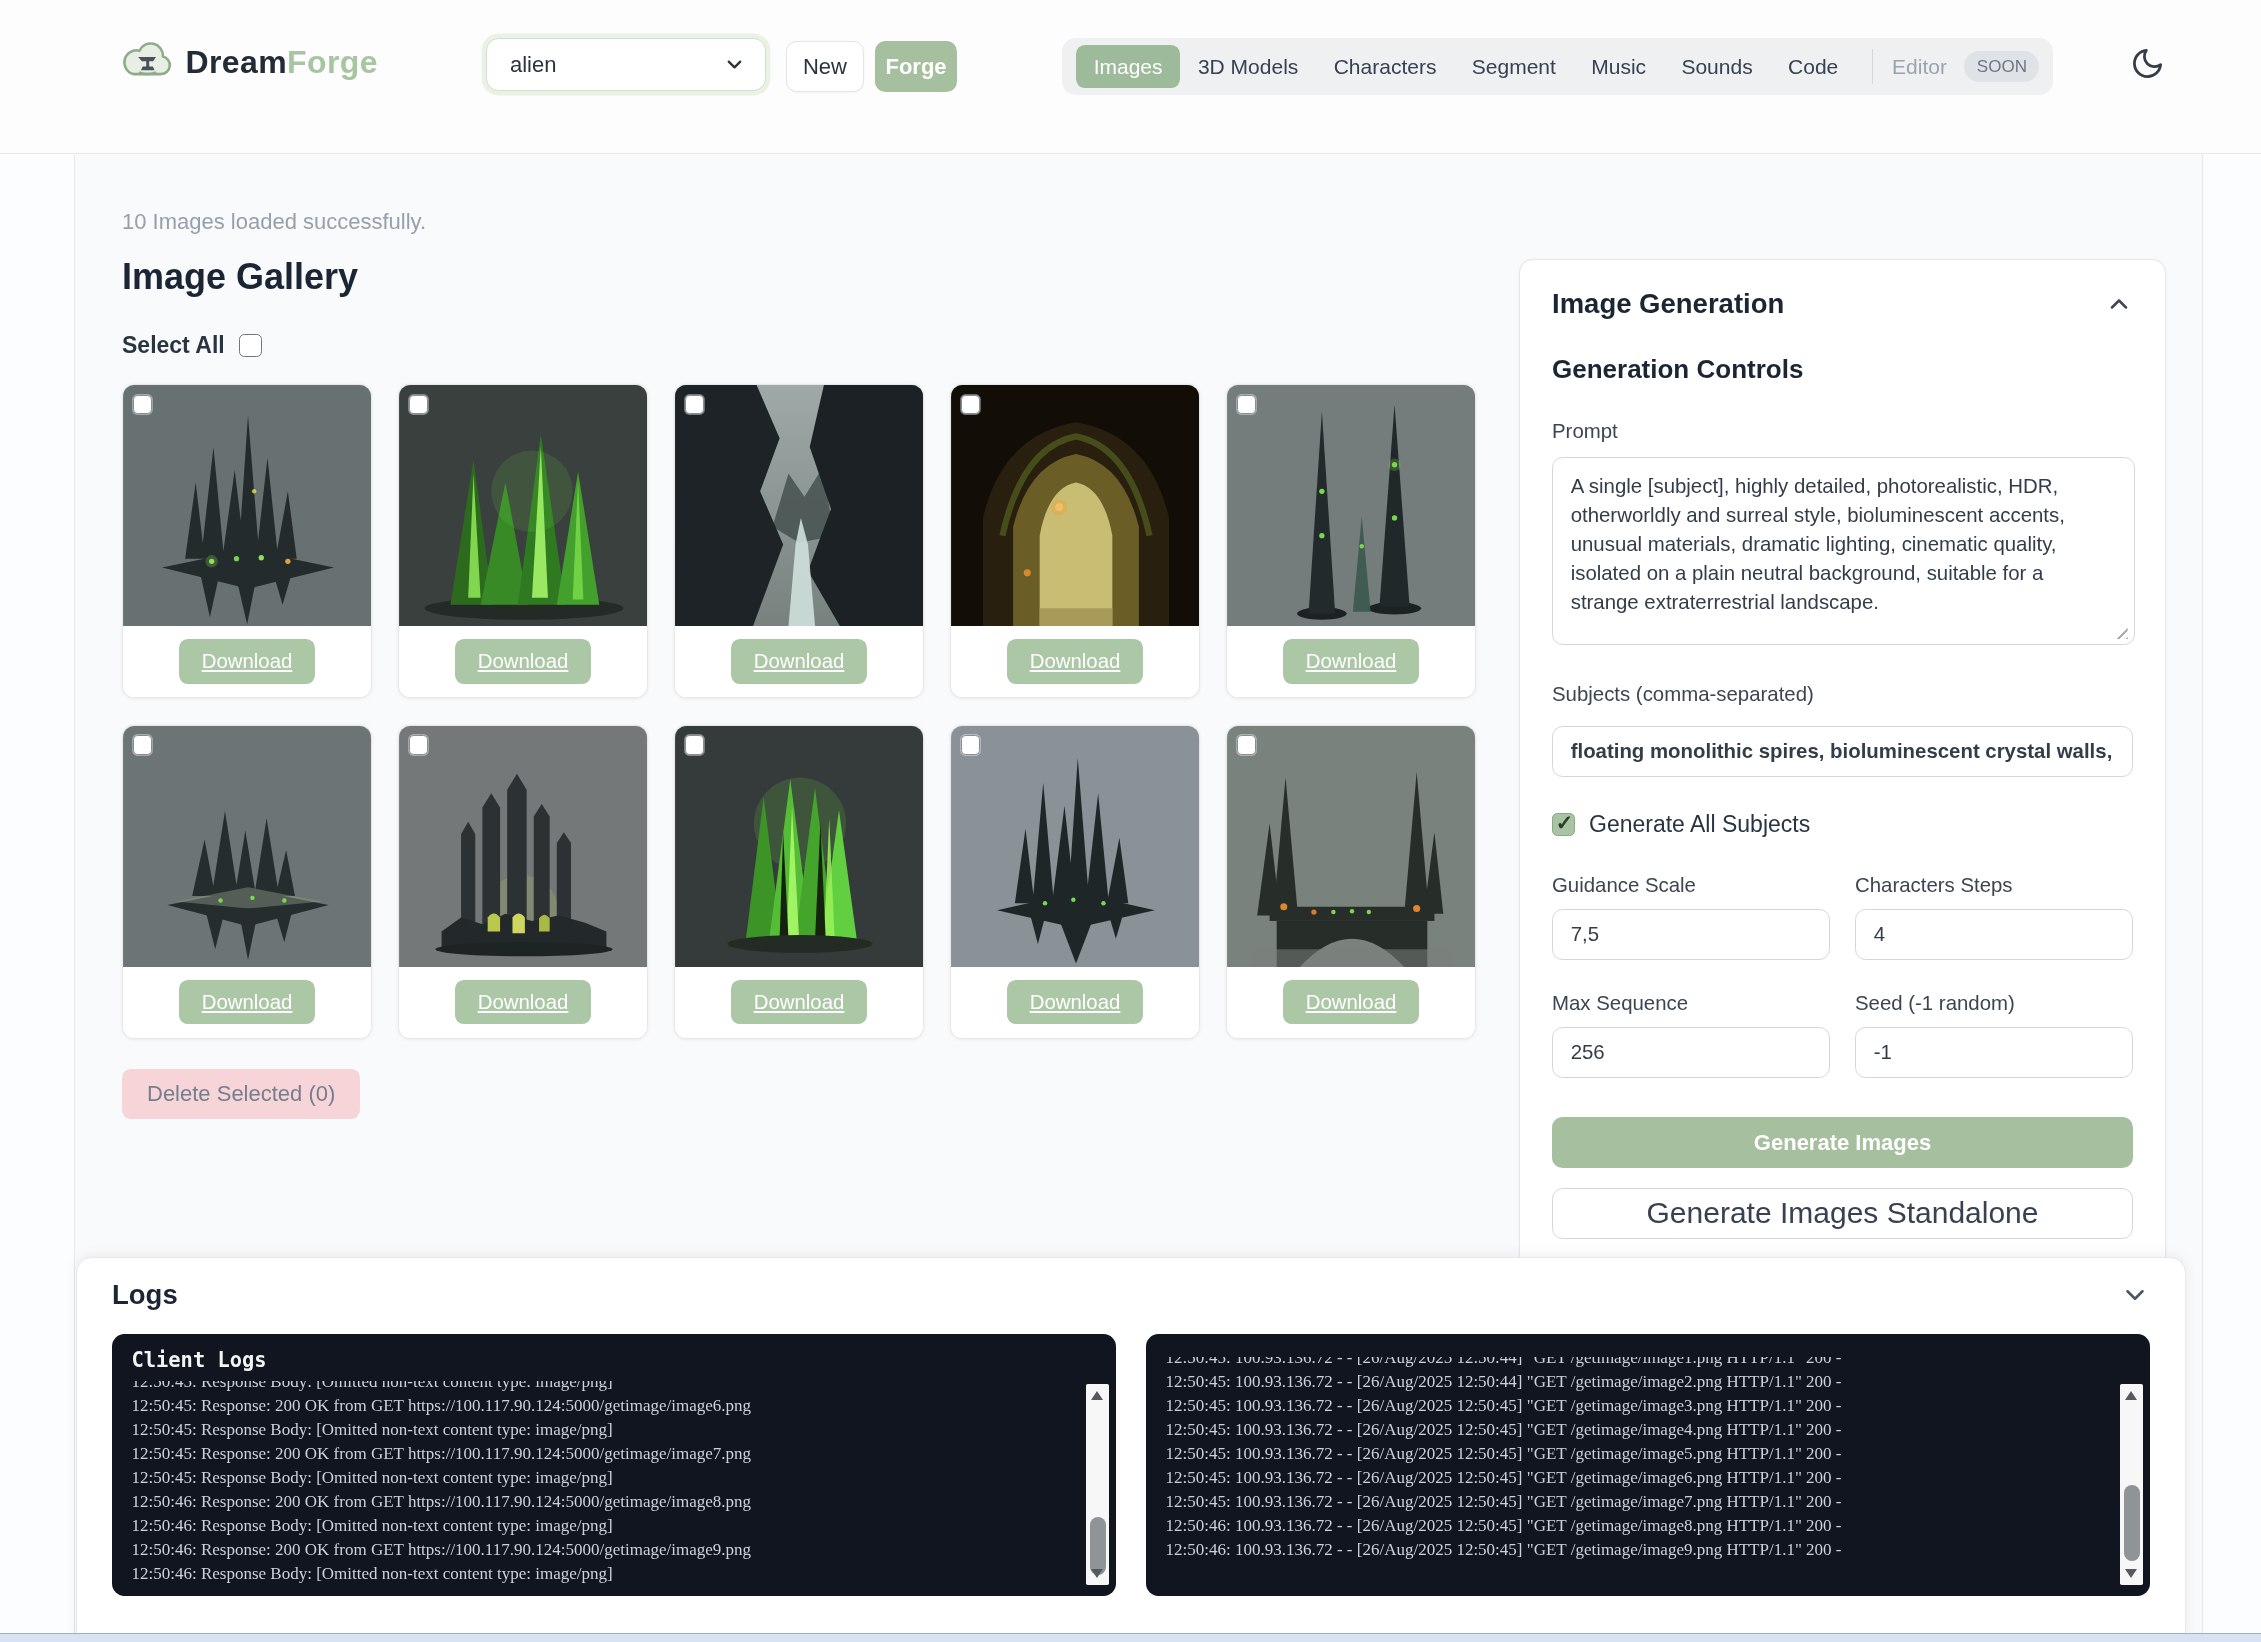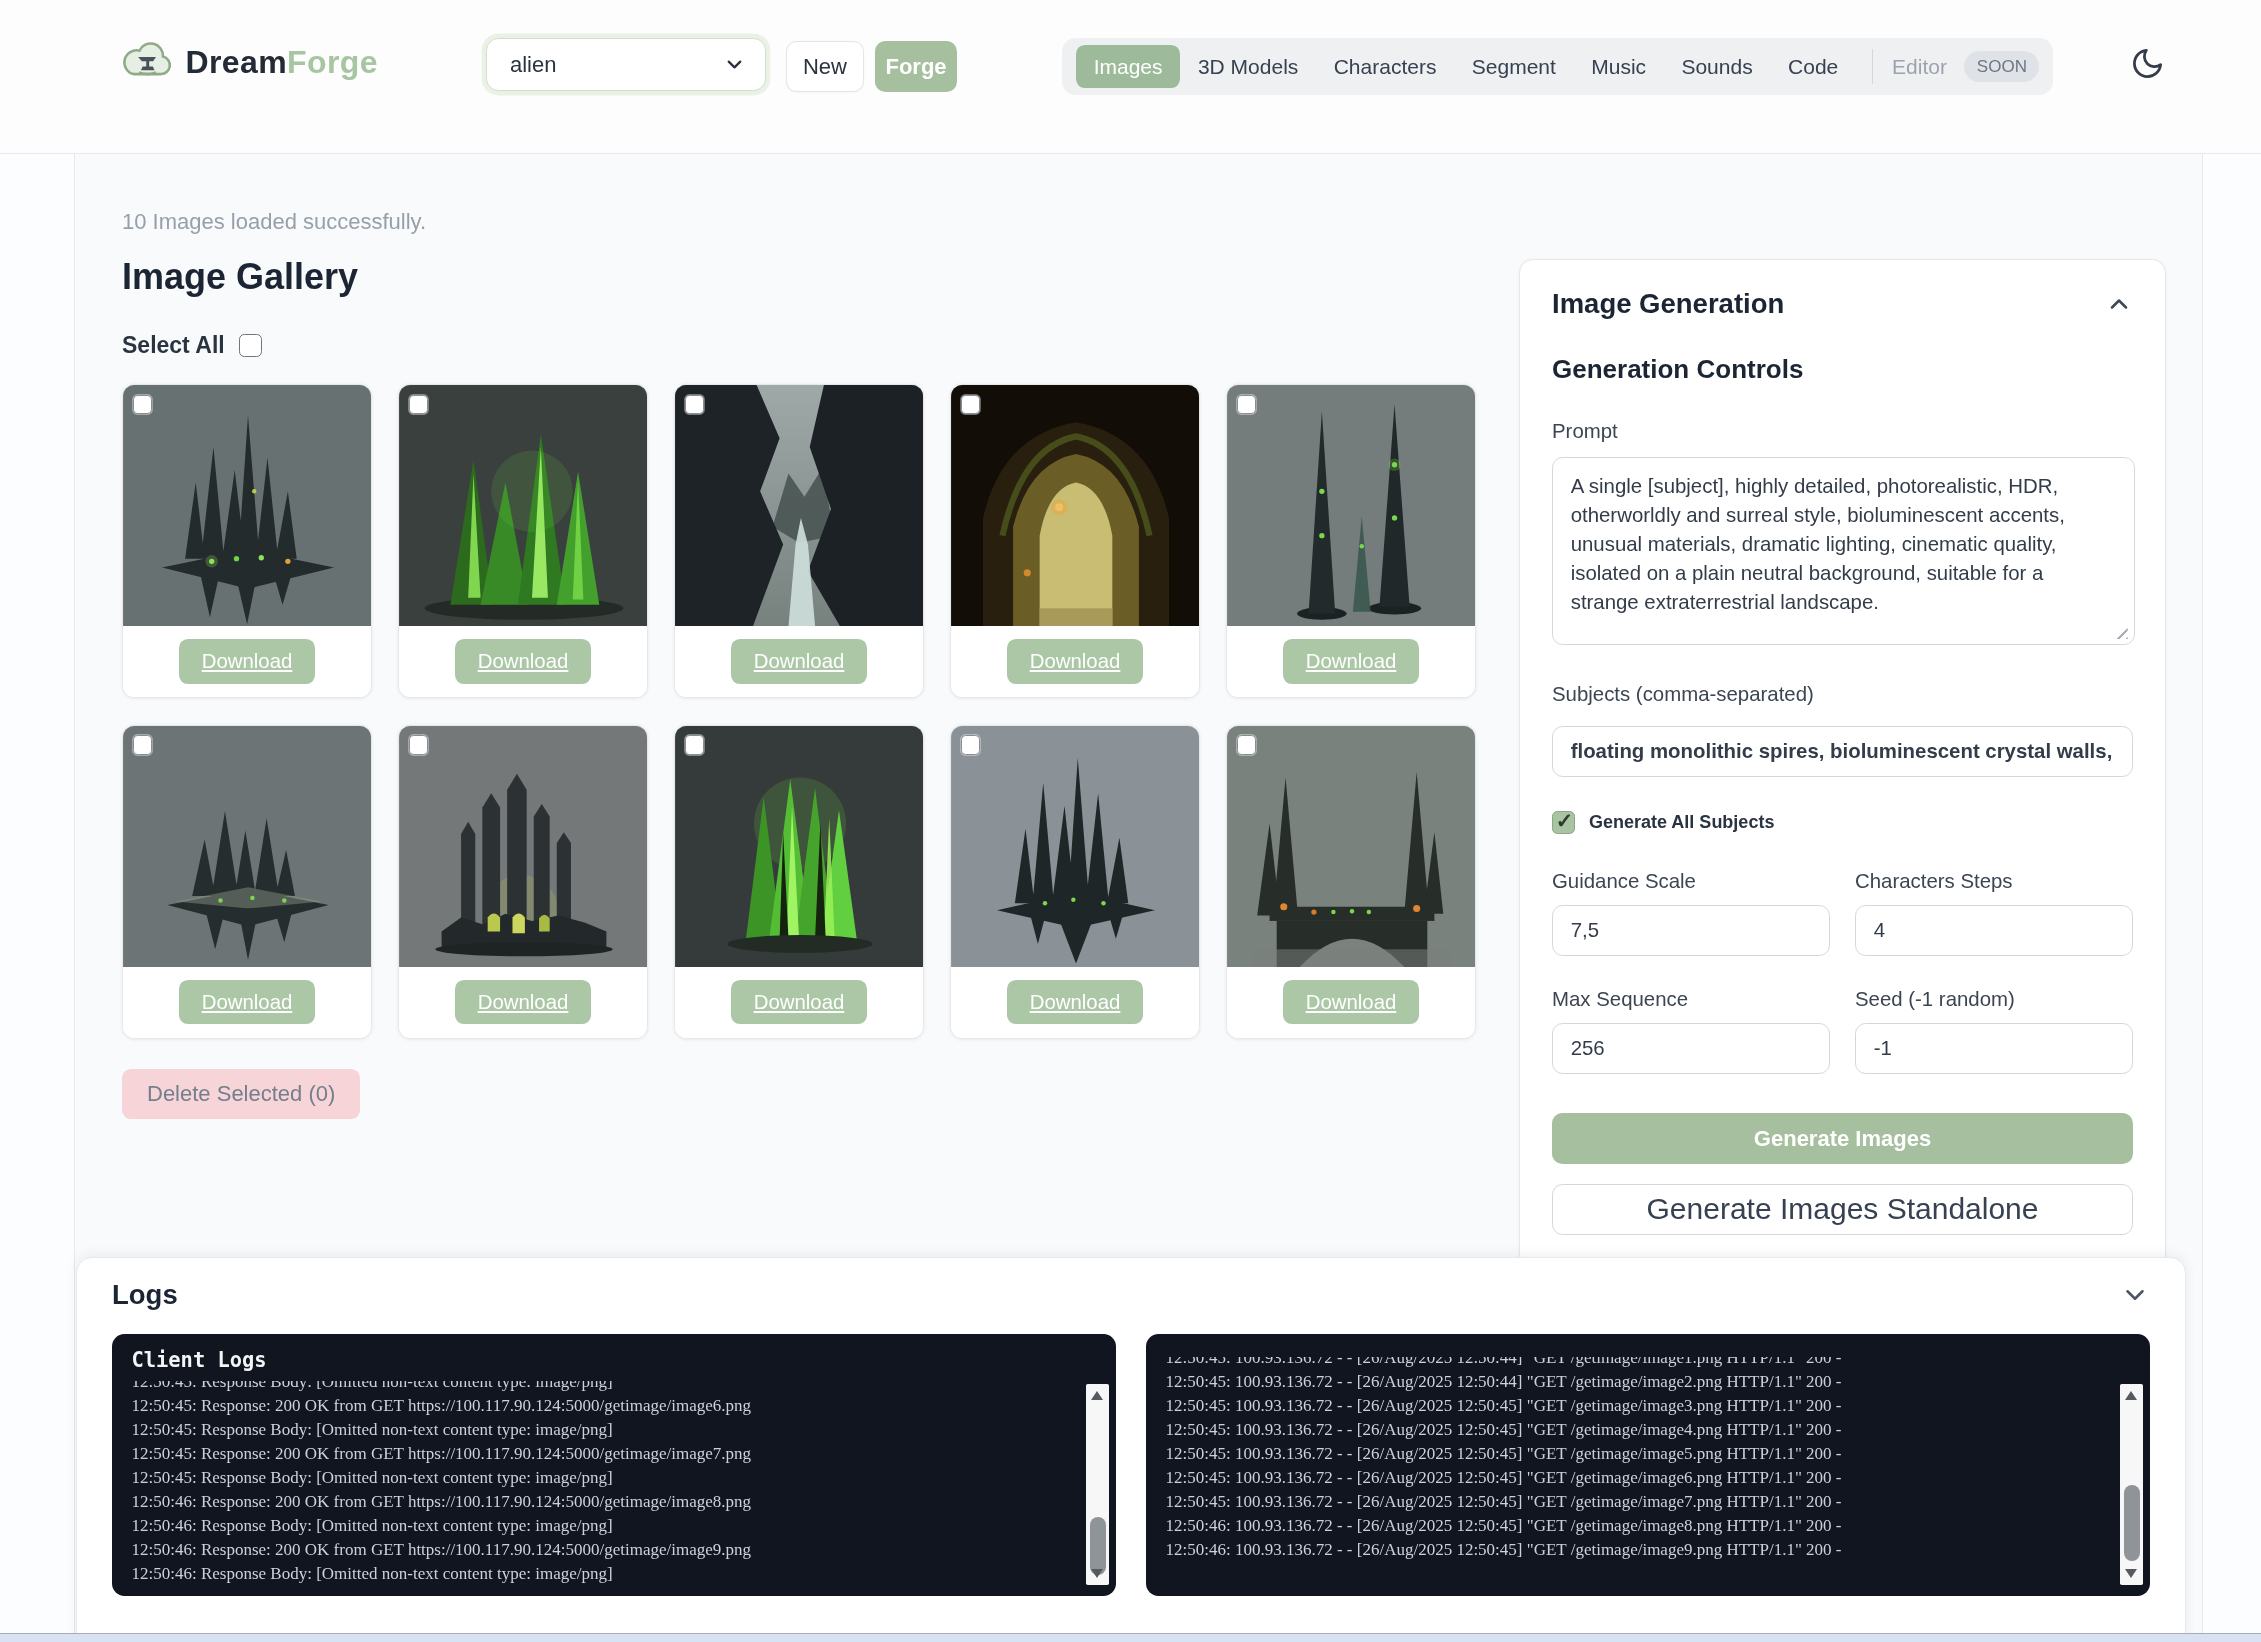--- a/index.html
+++ b/index.html
@@ -50,21 +50,21 @@
   .gen-head { display:flex; align-items:center; justify-content:space-between; }
   .gen-title { font-size:27.5px; font-weight:bold; color:#1b2533; }
   .gen-sub { font-size:26px; font-weight:bold; color:#1b2533; margin-top:34px; }
   .field-label { font-size:20.4px; color:#3c4552; margin-top:35px; }
   .prompt-wrap { position:relative; margin-top:14px; }
   .prompt-area { width:583px; height:188px; border:1.3px solid #d3d7dd; border-radius:10.6px; padding:14px 17.7px; font-family:"Liberation Sans",sans-serif; font-size:20.4px; line-height:1.42; color:#333c49; resize:none; background:#fff; }
   .resize-grip { position:absolute; right:5.3px; bottom:8.9px; width:13.3px; height:13.3px; background:repeating-linear-gradient(315deg,#a8aeb6 0 1.8px,transparent 1.8px 6.2px); clip-path:polygon(100% 0,100% 100%,0 100%); }
   .text-input { width:100%; height:51px; border:1.3px solid #d3d7dd; border-radius:10.6px; padding:0 17.7px; font-family:"Liberation Sans",sans-serif; font-size:20.4px; color:#333c49; background:#fff; }
   .subjects-input { margin-top:20px;font-weight:bold; }
   .check-row { display:flex; align-items:center; gap:14px; margin-top:34px; }
-  .check-row .lbl { font-size:18px; font-weight:bold; color:#2a3340; }
+  .check-row .lbl { font-size:23px; font-weight:normal; color:#2a3340; }
   .checkbox.checked { background:#a9c4a3; border-color:#8aa885; position:relative; }
   .checkbox.checked::after { content:"✓"; position:absolute; left:2.7px; top:-2.7px; font-size:21px; font-weight:bold; color:#2f3a2b; }
   .fields-grid { display:grid; grid-template-columns:1fr 1fr; column-gap:25px; row-gap:0; margin-top:3.5px; }
   .fields-grid .field-label { margin-top:32px; }
   .fields-grid .text-input { margin-top:12.4px; }
   .gen-btn { width:100%; height:51px; margin-top:39px; background:#a6c09f; border:none; border-radius:10.6px; color:#fff; font-size:22px; font-weight:bold; cursor:pointer; }
   .gen-btn-alt { width:100%; height:51px; margin-top:19.5px; background:#fff; border:1.3px solid #d3d7dd; border-radius:10.6px; color:#374151; font-size:30px; cursor:pointer; }
   .model3d-head { margin-top:12.4px; background:#edeff2; border-radius:12.4px 12.4px 0 0; padding:25px 32px; display:flex; align-items:center; justify-content:space-between; }
   .model3d-title { font-size:27.5px; font-weight:bold; color:#6b7280; }
 

